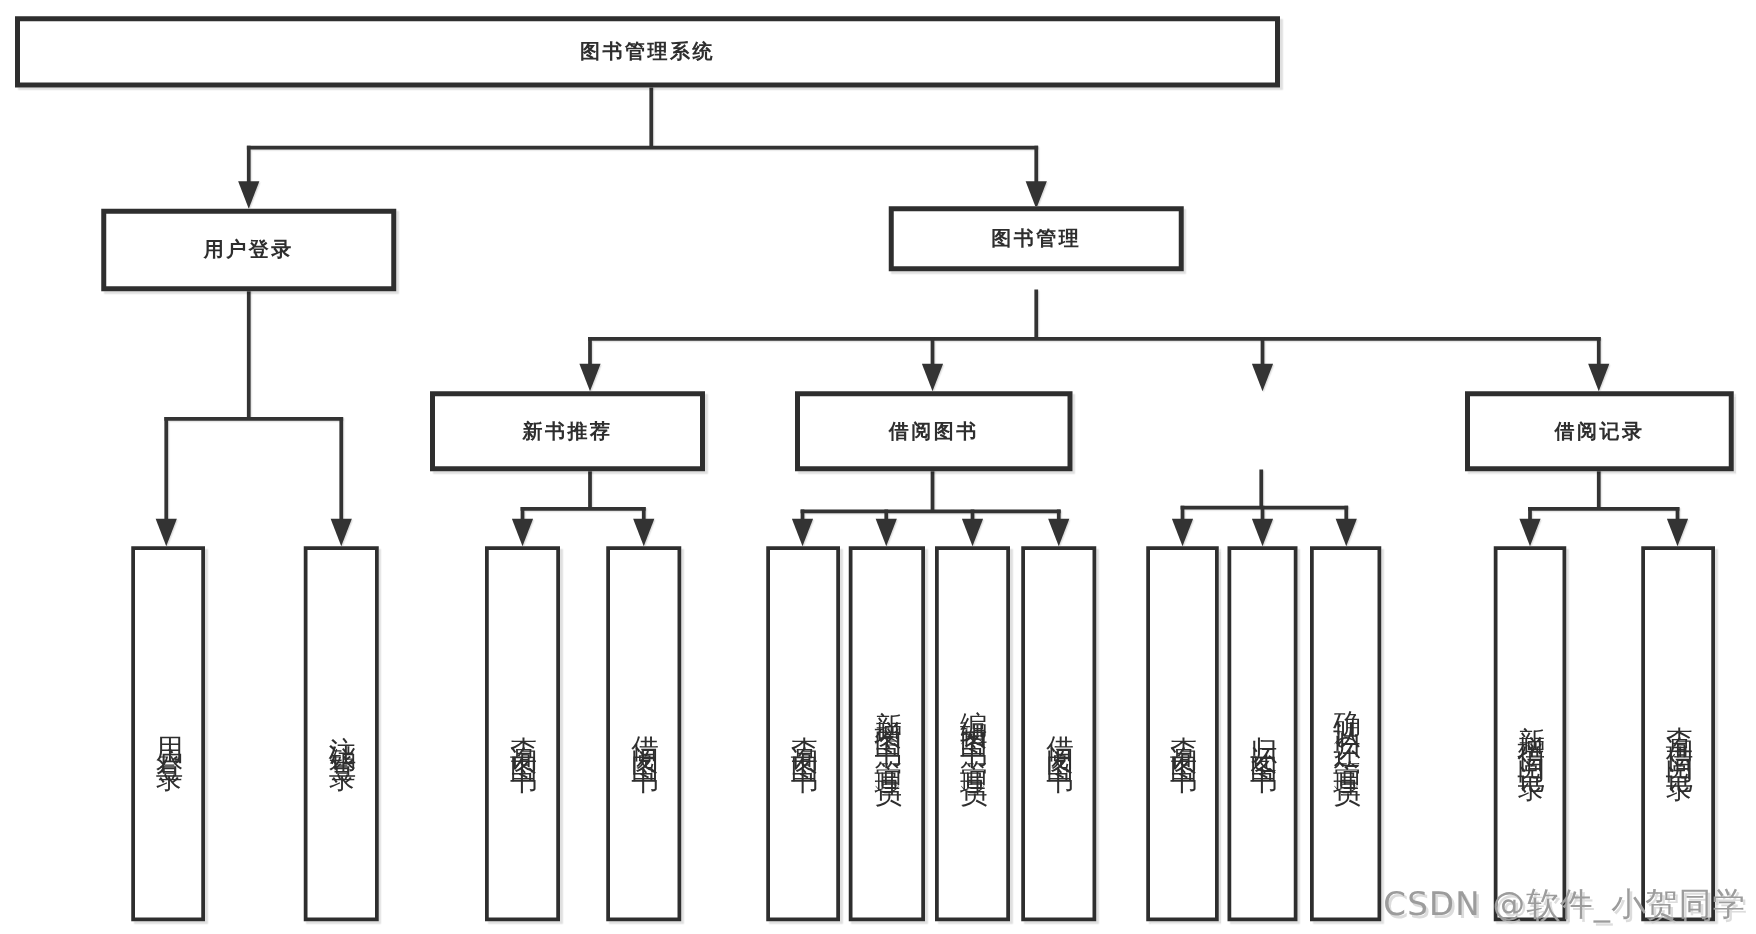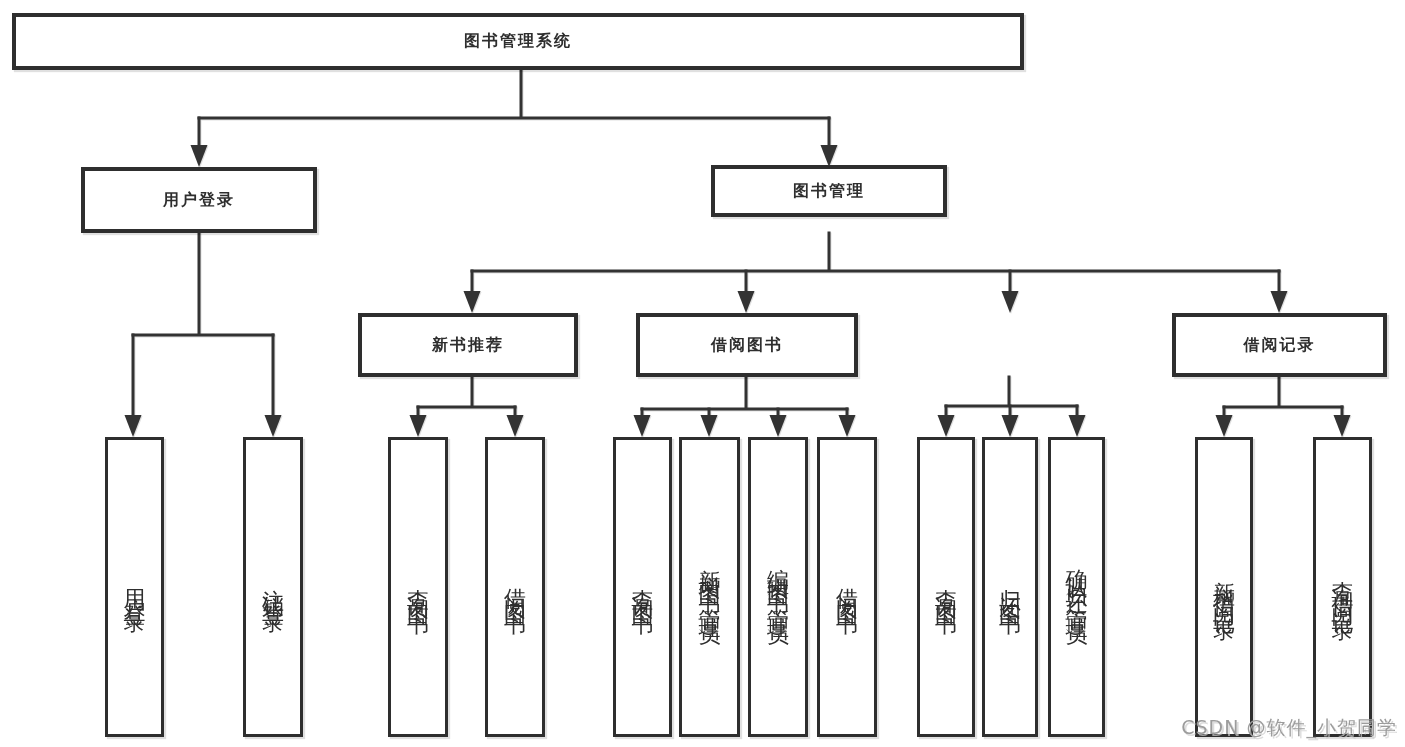--- a/index.html
+++ b/index.html
@@ -28,21 +28,21 @@
     text-orientation:mixed;
     font-size:22px;
     line-height:1;
     letter-spacing:8px;
     white-space:nowrap;
   }
   
   #n-root          {left:12px;  top:13px;  width:1012px; height:57px;}
   #n-user-login    {left:81px;  top:167px; width:236px;  height:66px;}
   #n-book-mgmt     {left:711px; top:165px; width:236px;  height:52px;}
-  #n-new-book      {left:358px; top:313px; width:220px;  height:64px;}
+  #n-new-book      {left:344px; top:313px; width:220px;  height:64px;}
   #n-book-borrow   {left:636px; top:313px; width:222px;  height:64px;}
   #n-current-borrow{left:902px; top:313px; width:215px;  height:64px;}
   #n-borrow-records{left:1172px;top:313px; width:215px;  height:64px;}
 
   #l-user-login {left:105px; top:437px; width:59px; height:300px;}
   #l-logout     {left:243px; top:437px; width:60px; height:300px;}
   #l-nb-query   {left:388px; top:437px; width:60px; height:300px;}
   #l-nb-borrow  {left:485px; top:437px; width:60px; height:300px;}
   #l-bb-query   {left:613px; top:437px; width:59px; height:300px;}
   #l-bb-add     {left:679px; top:437px; width:61px; height:300px;}
@@ -50,21 +50,21 @@
   #l-bb-borrow  {left:817px; top:437px; width:60px; height:300px;}
   #l-cb-query   {left:917px; top:437px; width:58px; height:300px;}
   #l-cb-return  {left:982px; top:437px; width:56px; height:300px;}
   #l-cb-confirm {left:1048px;top:437px; width:57px; height:300px;}
   #l-br-add     {left:1195px;top:437px; width:58px; height:300px;}
   #l-br-query   {left:1313px;top:437px; width:59px; height:300px;}
 
   .watermark{
     position:absolute;
     right:8px;bottom:6px;
-    font-size:19px;
+    font-size:26px;
     color:#9c9c9c;
     letter-spacing:1px;
     text-shadow:2px 2px 0 rgba(205,205,205,0.7);
     white-space:nowrap;
   }
 </style>
 </head>
 <body>
 
 <div class="canvas">

